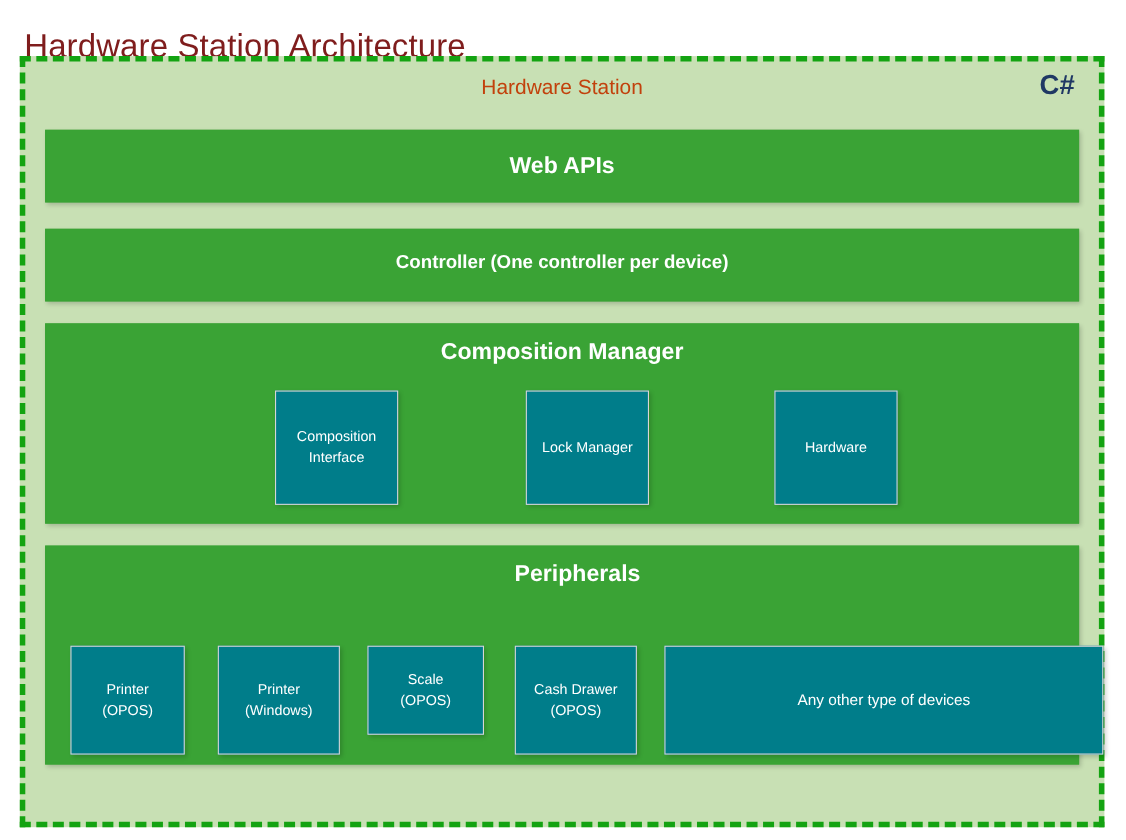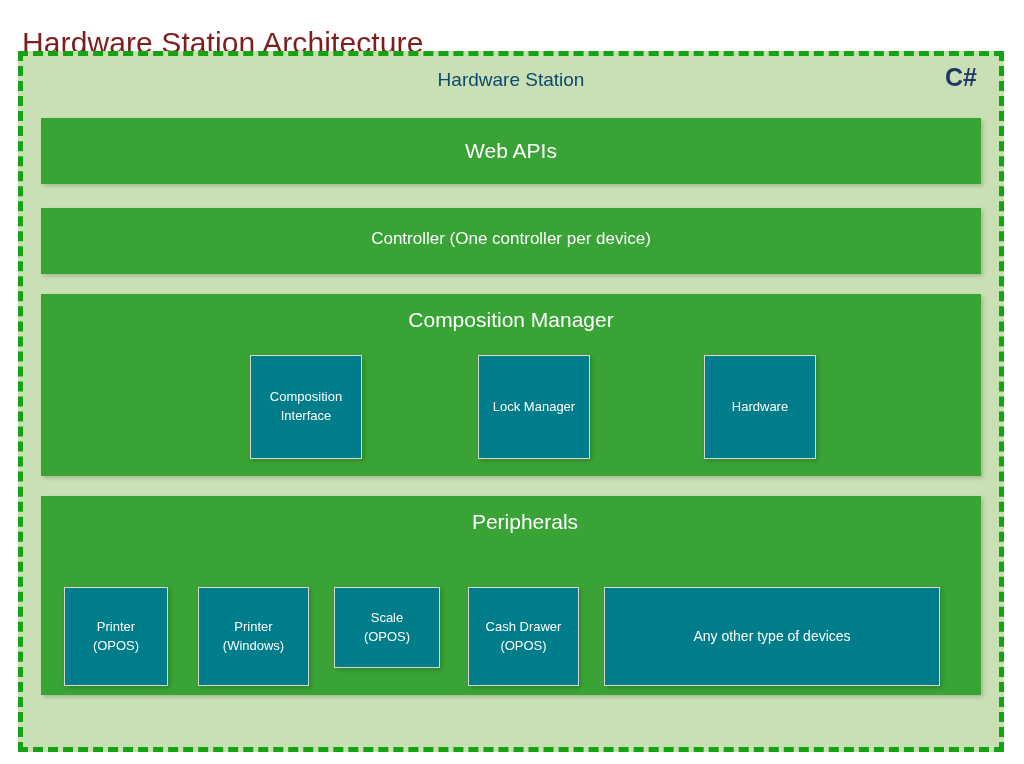--- a/index.html
+++ b/index.html
@@ -49,21 +49,21 @@
     width: 100%;
     height: 58px;
   }
   #container-title {
     position: absolute;
     left: 0;
     right: 0;
     top: 13px;
     text-align: center;
     font-size: 19px;
-    color: #0c4a6e;
+    color: #c2410c;
     font-weight: 400;
   }
   #container-lang {
     position: absolute;
     right: 22px;
     top: 7px;
     font-size: 25px;
     font-weight: bold;
     color: #1F3864;
   }
@@ -75,21 +75,21 @@
     box-sizing: border-box;
     border: 1px solid #3AA335;
     box-shadow: 2px 2px 4px rgba(0,0,0,0.18);
   }
   .layer-title {
     position: absolute;
     left: 0;
     right: 0;
     text-align: center;
     color: #FFFFFF;
-    font-weight: 400;
+    font-weight: 700;
     white-space: nowrap;
   }
 
   
   #layer-webapis      { left: 18px; top: 62px;  width: 940px; height: 66px; }
   #layer-controller   { left: 18px; top: 152px; width: 940px; height: 66px; }
   #layer-composition  { left: 18px; top: 238px; width: 940px; height: 182px; }
   #layer-peripherals  { left: 18px; top: 440px; width: 940px; height: 199px; }
 
   #layer-webapis .layer-title     { top: 20px; font-size: 21px; }
@@ -118,21 +118,21 @@
   
   #comp-peripheral-interface { left: 208px; top: 60px;  width: 112px; height: 104px; }
   #comp-lock-manager         { left: 436px; top: 60px;  width: 112px; height: 104px; }
   #comp-security             { left: 662px; top: 60px;  width: 112px; height: 104px; }
 
   
   #dev-printer-opos     { left: 22px;  top: 90px; width: 104px; height: 99px; }
   #dev-printer-windows  { left: 156px; top: 90px; width: 111px; height: 99px; }
   #dev-scale-opos       { left: 292px; top: 90px; width: 106px; height: 81px; }
   #dev-cash-drawer      { left: 426px; top: 90px; width: 111px; height: 99px; justify-content: center; }
-  #dev-any-other        { left: 562px; top: 90px; width: 336px; height: 99px; font-size: 14px; }
+  #dev-any-other        { left: 562px; top: 90px; width: 399px; height: 99px; font-size: 14px; }
 </style>
 </head>
 <body>
 
 <h1 id="page-title">Hardware Station Architecture</h1>
 
 <div id="diagram-outer">
 
   <div id="container-header">
     <div id="container-title">Hardware Station</div>

